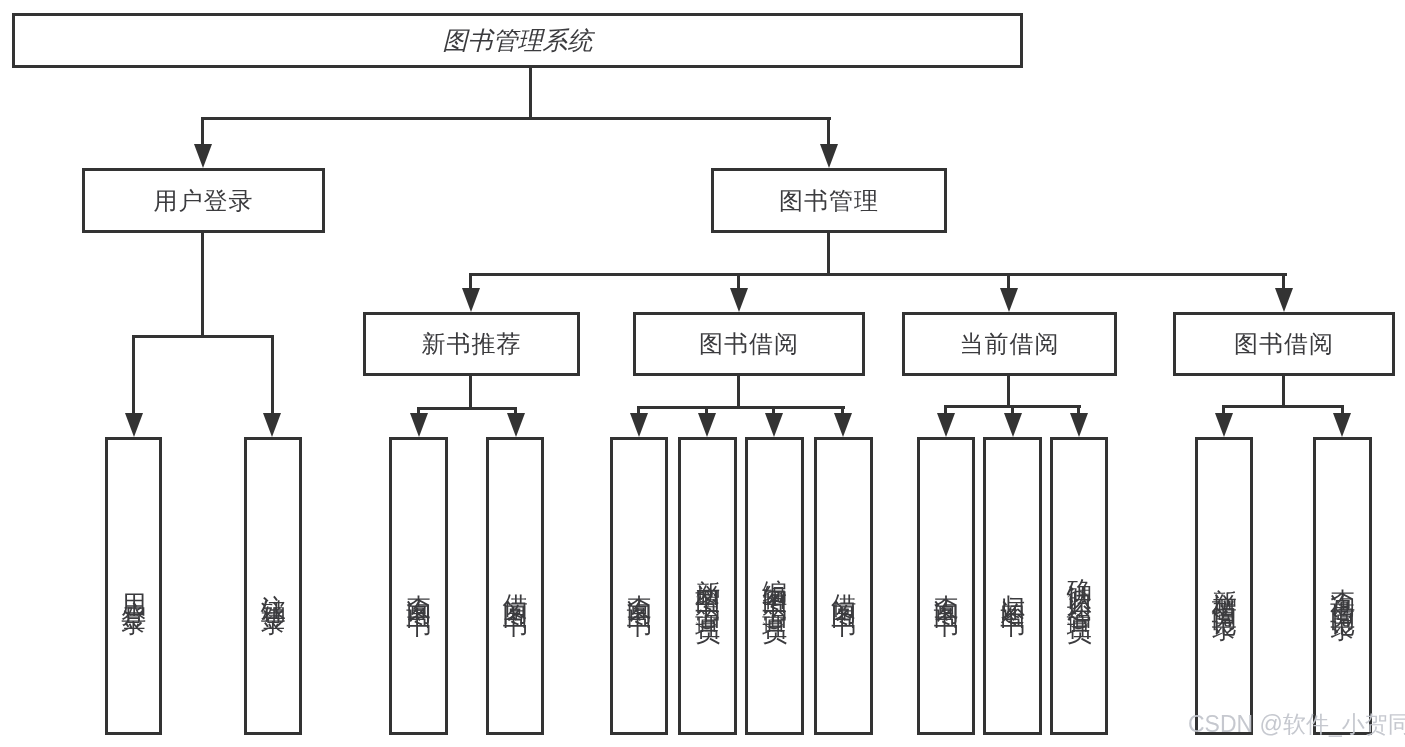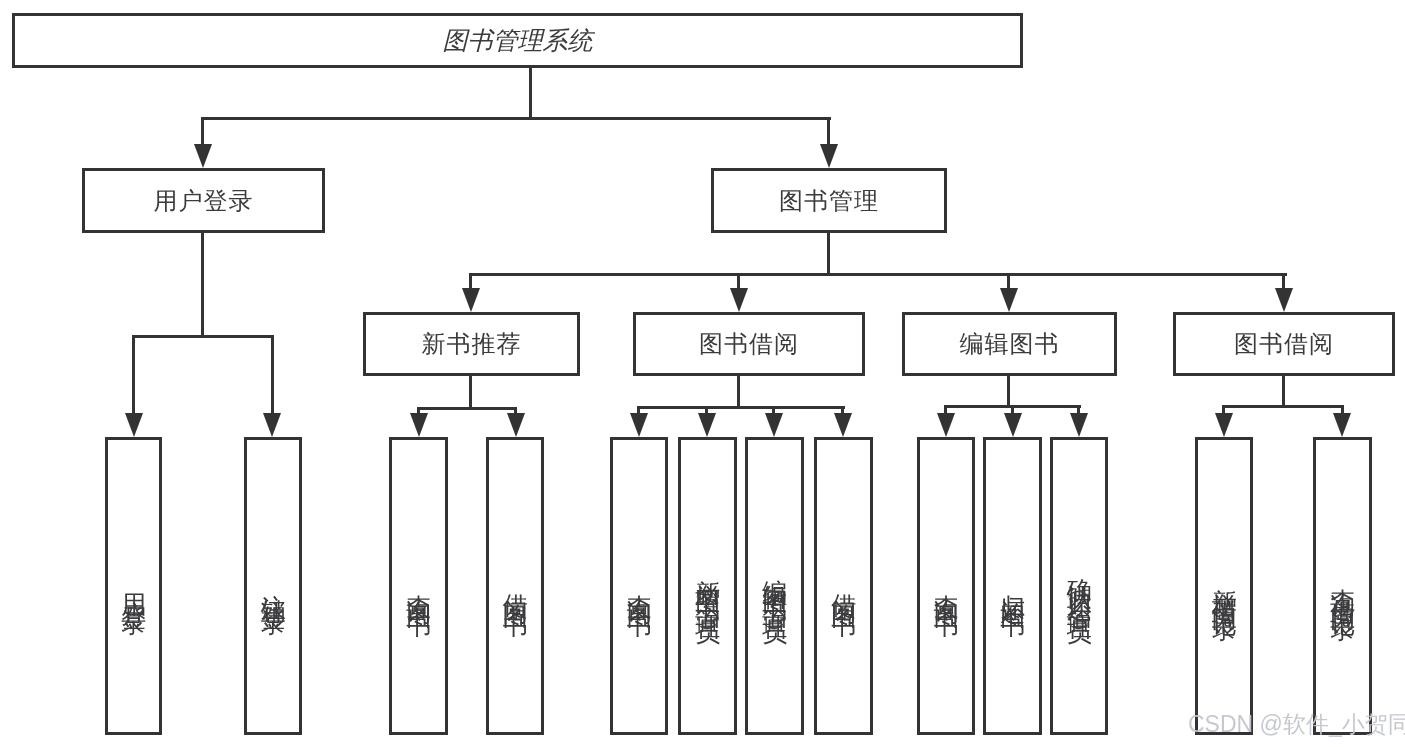--- a/index.html
+++ b/index.html
@@ -66,21 +66,21 @@
     <span>图书管理</span>
   </div>
 
   <div class="node hlabel" style="left:363px; top:312px; width:217px; height:64px;">
     <span>新书推荐</span>
   </div>
   <div class="node hlabel" style="left:633px; top:312px; width:232px; height:64px;">
     <span>图书借阅</span>
   </div>
   <div class="node hlabel" style="left:902px; top:312px; width:215px; height:64px;">
-    <span>编辑图书</span>
+    <span>当前借阅</span>
   </div>
   <div class="node hlabel" style="left:1173px; top:312px; width:222px; height:64px;">
     <span>图书借阅</span>
   </div>
 
   <div class="node leaf" style="left:105px; top:437px; width:57px; height:298px;">
     <span>用户登录</span>
   </div>
   <div class="node leaf" style="left:244px; top:437px; width:58px; height:298px;">
     <span>注销登录</span>

